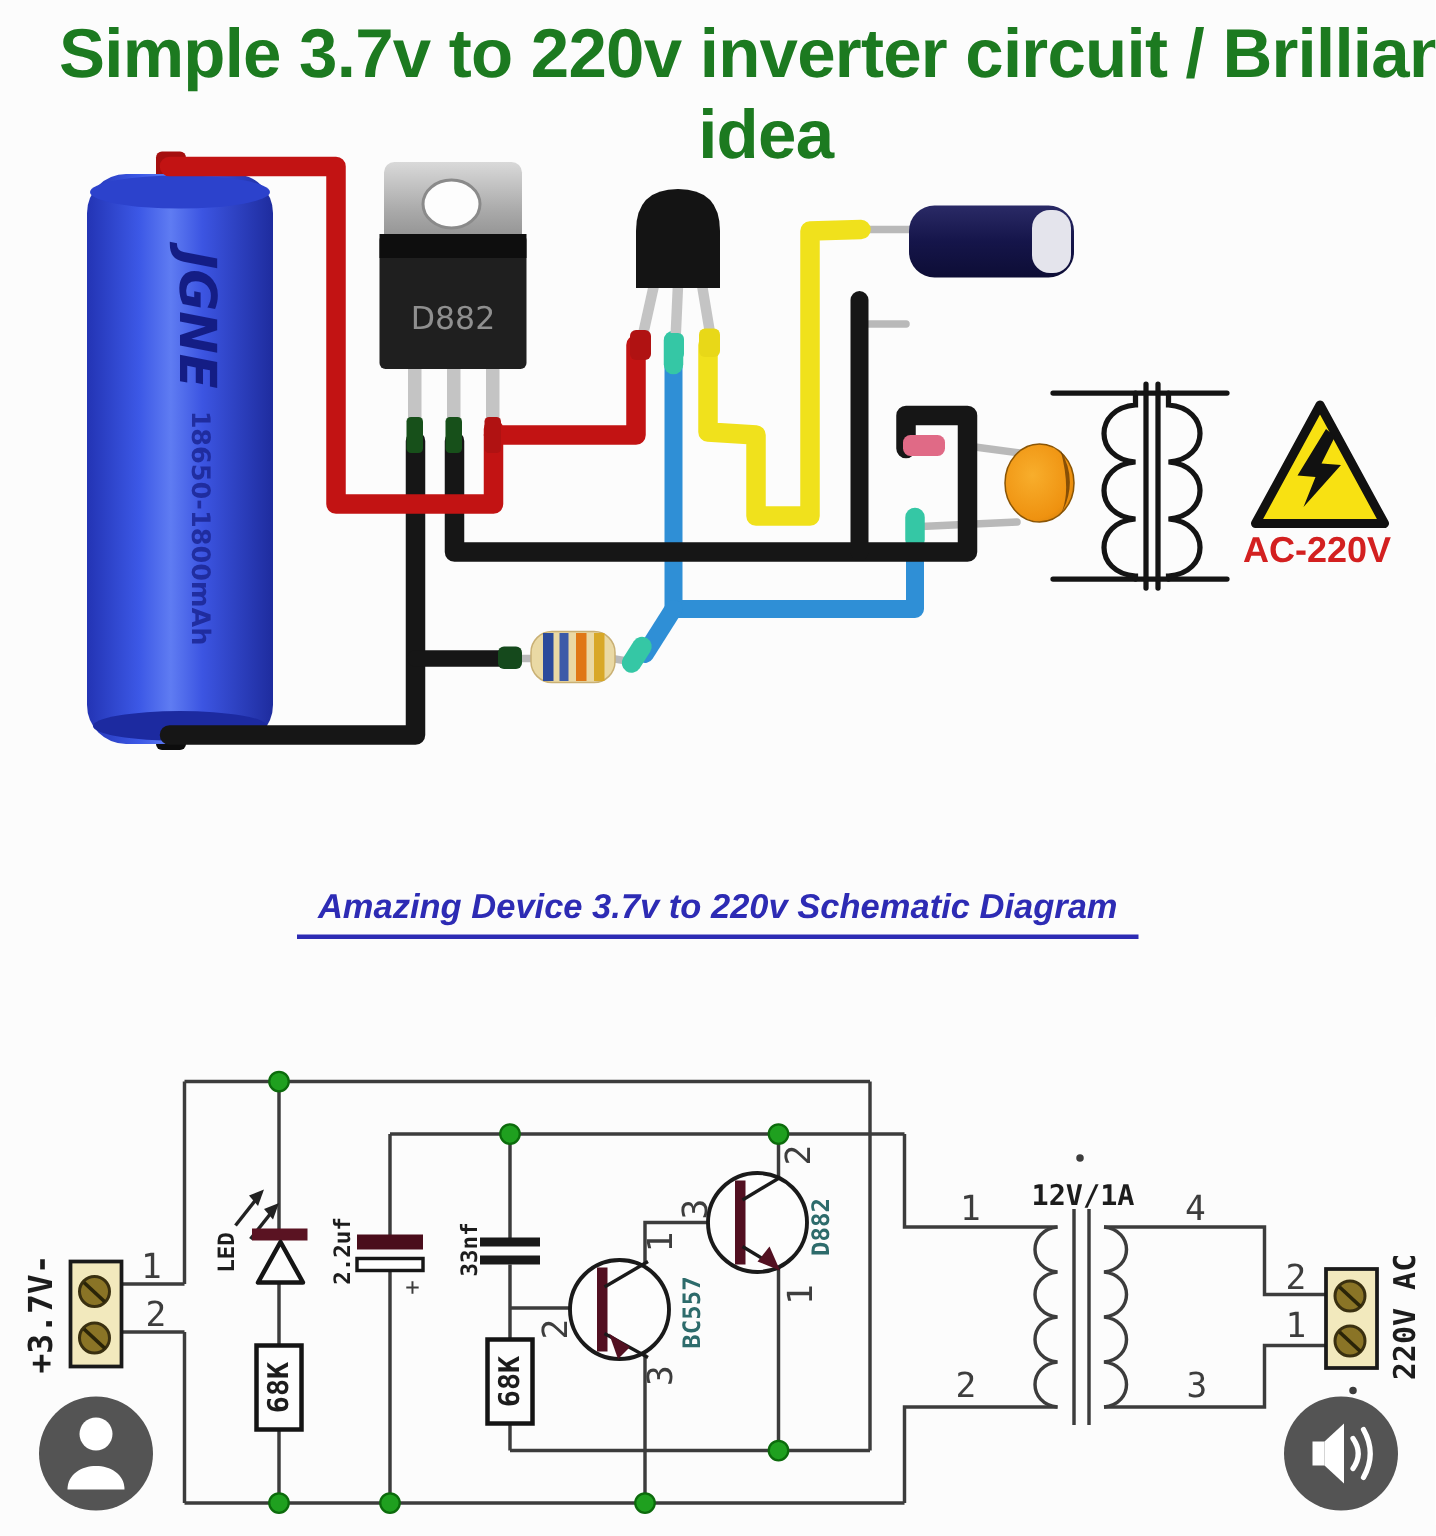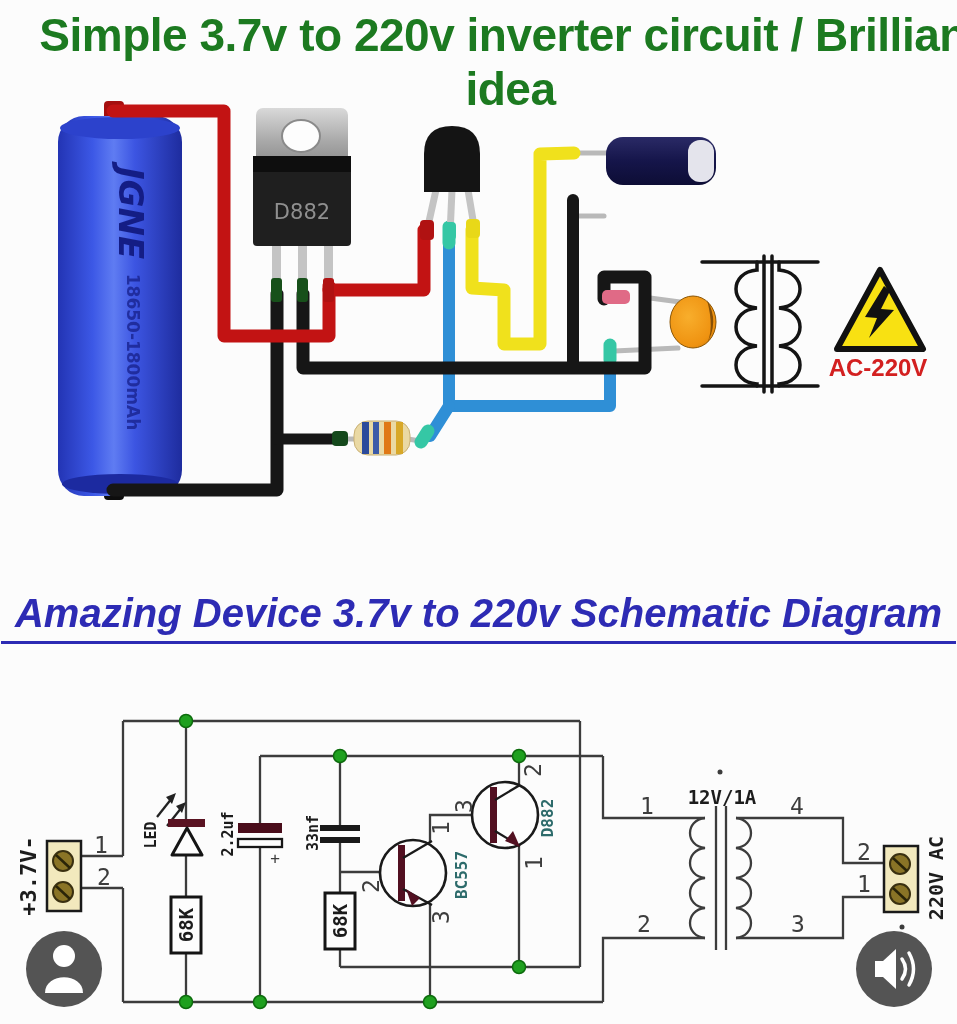--- a/index.html
+++ b/index.html
@@ -2,21 +2,21 @@
 <html><head>
 <meta charset="utf-8">
 <style>
   html,body{margin:0;padding:0;background:#ffffff;}
   #stage{position:relative;width:957px;height:1024px;background:#fcfcfc;overflow:hidden;
          font-family:"Liberation Sans",sans-serif;}
   #main-title{position:absolute;top:8px;left:0;width:100%;text-align:center;
               font-size:46px;font-weight:700;letter-spacing:-0.5px;color:#1c7a20;
               font-family:"Liberation Sans",sans-serif;padding-left:32px;}
   #schematic-title{position:absolute;top:591px;left:0;width:100%;text-align:center;}
-  #schematic-title span{display:inline-block;font-size:40px;font-weight:700;font-style:italic;
+  #schematic-title span{display:inline-block;font-size:23px;font-weight:700;font-style:italic;
               color:#2d2bb4;border-bottom:3px solid #2d2bb4;padding:0 14px 5px 14px;
               font-family:"Liberation Sans",sans-serif;}
   svg{position:absolute;top:0;left:0;}
   text{user-select:none;}
   .schem-label{font-family:"DejaVu Sans Mono",monospace;font-weight:bold;fill:#1c1c1c;}
   .pin-num{font-family:"DejaVu Sans Mono",monospace;fill:#3d3d3d;}
   .q-name{font-family:"DejaVu Sans Mono",monospace;font-weight:bold;fill:#2d6b6b;}
 </style>
 </head>
 <body>

